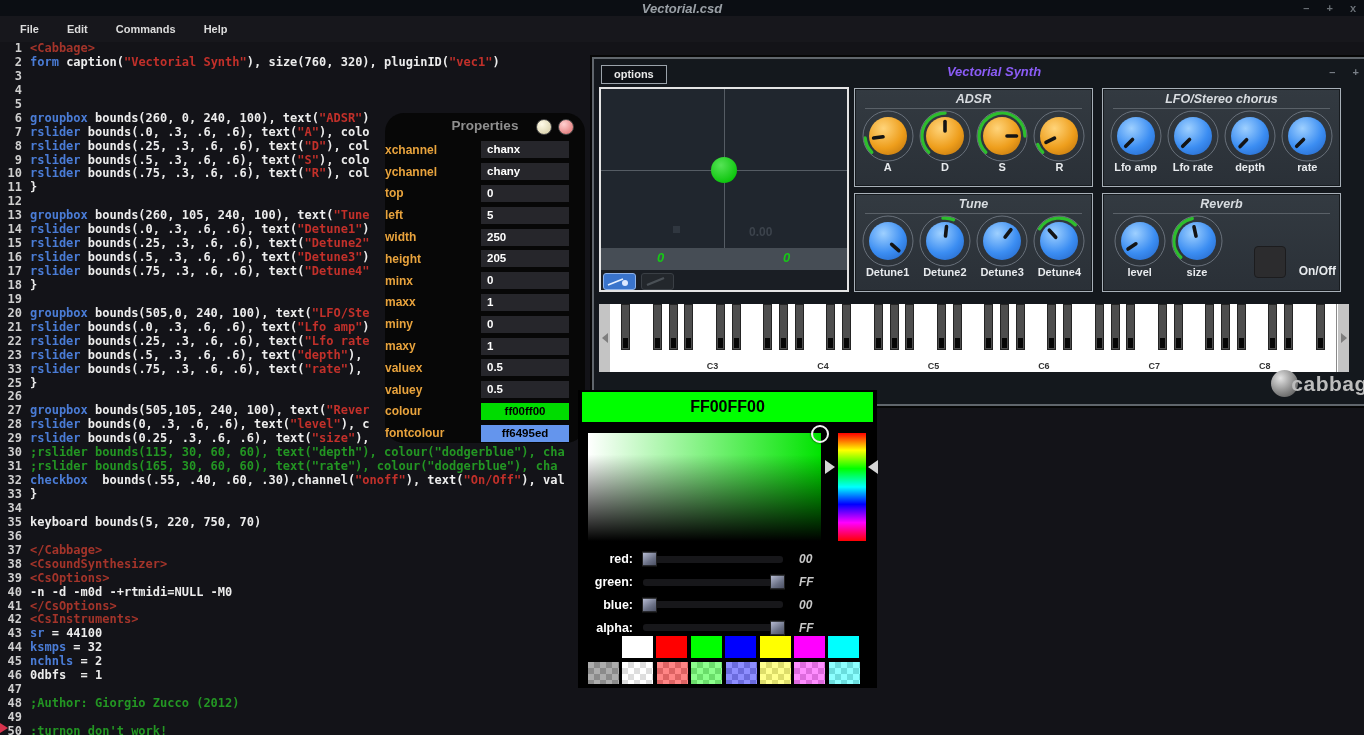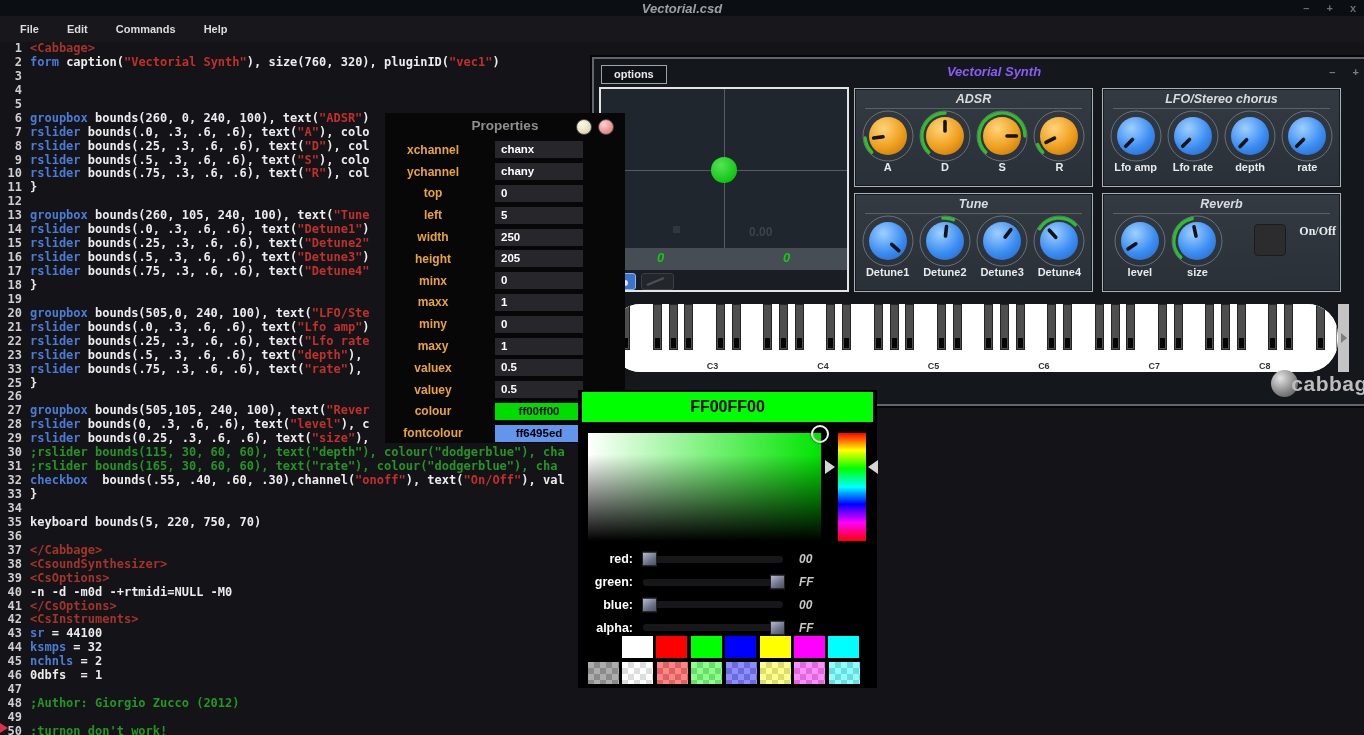--- a/index.html
+++ b/index.html
@@ -19,28 +19,28 @@
   
   #editor{position:absolute;top:42px;left:0;width:1364px;bottom:0;background:#131318;
        font-family:"DejaVu Sans Mono",monospace;font-size:12px;font-weight:bold;overflow:hidden;z-index:1;}
   .code-line{height:13.95px;line-height:13.95px;white-space:pre;display:flex;}
   .line-num{flex:0 0 22px;text-align:right;color:#cfcfcf;margin-right:8px;}
   .sg-p{color:#ececec}.sg-k{color:#4a7cd6}.sg-s{color:#c2302a}.sg-t{color:#a3342a}.sg-c{color:#239623}
   #bp-marker{position:absolute;left:0;bottom:2px;width:0;height:0;z-index:2;
        border-top:5px solid transparent;border-bottom:5px solid transparent;border-left:8px solid #d8334d;}
 
   
-  #properties{position:absolute;left:385px;top:113px;width:240px;height:330px;background:#070707;z-index:5;}
+  #properties{position:absolute;left:385px;top:113px;width:200px;height:330px;background:#070707;z-index:5;border-radius:19px;}
   #prop-header{position:relative;height:26px;text-align:center;color:#8f8f8f;font-weight:bold;
        font-size:13.5px;line-height:26px;}
   .ph-btn{position:absolute;top:6px;width:14px;height:14px;border-radius:50%;border:1px solid #4a4a4a;}
   #prop-min{right:33px;background:radial-gradient(circle at 35% 30%,#fffbe8,#d3caa0);}
   #prop-close{right:11px;background:radial-gradient(circle at 35% 30%,#ffd0d0,#dd6a6a);}
   .prop-row{display:flex;align-items:center;height:21.8px;}
-  .prop-label{flex:0 0 96px;text-align:center;color:#e8a33d;font-weight:bold;font-size:12px;margin-right:14px;}
+  .prop-label{flex:0 0 96px;text-align:left;color:#e8a33d;font-weight:bold;font-size:12px;margin-right:0;}
   .prop-value{width:82px;height:17px;background:#26262b;color:#fff;font-weight:bold;font-size:11.5px;
        line-height:17px;padding-left:6px;}
   .prop-color{text-align:center;color:#000;padding-left:0;width:88px;}
 
   
   #synth{position:absolute;left:592px;top:57px;width:804px;height:349px;background:#14181d;
        border:2px solid #60666c;box-shadow:0 0 0 2px #060606;z-index:4;box-sizing:border-box;}
   #synth-titlebar{position:relative;height:26px;}
   #options-btn{position:absolute;left:7px;top:6px;background:#0e1116;border:1px solid #9aa2aa;
        color:#e8e8e8;font-size:11px;font-weight:bold;padding:2px 12px 3px;}
@@ -70,32 +70,32 @@
   
   .gb{position:absolute;width:239px;height:99px;background:linear-gradient(#333a41,#2a3037);
        border:1px solid #a8b0b8;box-shadow:inset 0 0 0 1px #171b1f;box-sizing:border-box;}
   #gb-0{left:260px;top:3px;} #gb-1{left:508px;top:3px;} #gb-2{left:260px;top:108px;} #gb-3{left:508px;top:108px;}
   .gb-title{text-align:center;font-style:italic;font-weight:bold;font-size:12.5px;color:#d8dce0;padding-top:3px;}
   .gb-sep{height:1px;background:#5a6168;margin:2px 10px 0;}
   .gb-knobs{display:flex;justify-content:space-evenly;padding:0 4px;margin-top:1px;}
   .gb-knobs.flexstart{justify-content:flex-start;padding-left:8px;}
   .knob-cell{width:58px;text-align:center;}
   .knob-label{font-size:11px;font-weight:bold;color:#e8ebee;margin-top:-5px;}
-  .toggle-wrap{display:flex;align-items:flex-start;margin-left:28px;margin-top:9px;font-family:Liberation Serif, serif;}
+  .toggle-wrap{display:flex;align-items:flex-end;margin-left:28px;margin-top:9px;}
   .toggle-box{width:30px;height:30px;background:#2c2c2e;border:1px solid #1c1c1e;border-radius:4px;}
   .toggle-label{margin-left:13px;font-size:12px;font-weight:bold;color:#e8ebee;}
 
   
   #keyboard{position:absolute;left:5px;top:219px;width:750px;height:68px;display:flex;}
   .kb-arrow{flex:0 0 11px;background:#c4c4c4;position:relative;}
   .kb-arrow .tri{position:absolute;top:50%;left:50%;transform:translate(-50%,-50%);width:0;height:0;
        border-top:5px solid transparent;border-bottom:5px solid transparent;}
   .kb-arrow.left .tri{border-right:6px solid #7e7e7e;}
   .kb-arrow.right .tri{border-left:6px solid #7e7e7e;}
-  #kb-keys{position:relative;flex:1;background:#fff;overflow:hidden;border-radius:31px;}
+  #kb-keys{position:relative;flex:1;background:#fff;overflow:hidden;}
   .wkey{position:absolute;top:0;height:68px;background:#fff;border-right:1px solid #8a8a8a;box-sizing:border-box;}
   .bkey{position:absolute;top:0;width:9px;height:46px;background:#4e4e4e;border:1px solid #242424;box-sizing:border-box;}
   .bkey::after{content:'';position:absolute;left:1px;right:1px;bottom:1px;height:10px;background:#060606;}
   .kb-label{position:absolute;bottom:1px;font-size:9px;color:#333;font-weight:bold;}
 
   
   #cabbage-logo{position:absolute;right:14px;top:285px;display:flex;align-items:center;z-index:2;}
   #logo-sphere{width:27px;height:27px;border-radius:50%;margin-right:-7px;
        background:radial-gradient(circle at 35% 30%,#e4e4e4,#8a8a8a 55%,#474747);}
   #logo-text{font-size:21px;font-weight:bold;color:#bcbcbc;letter-spacing:.5px;}

